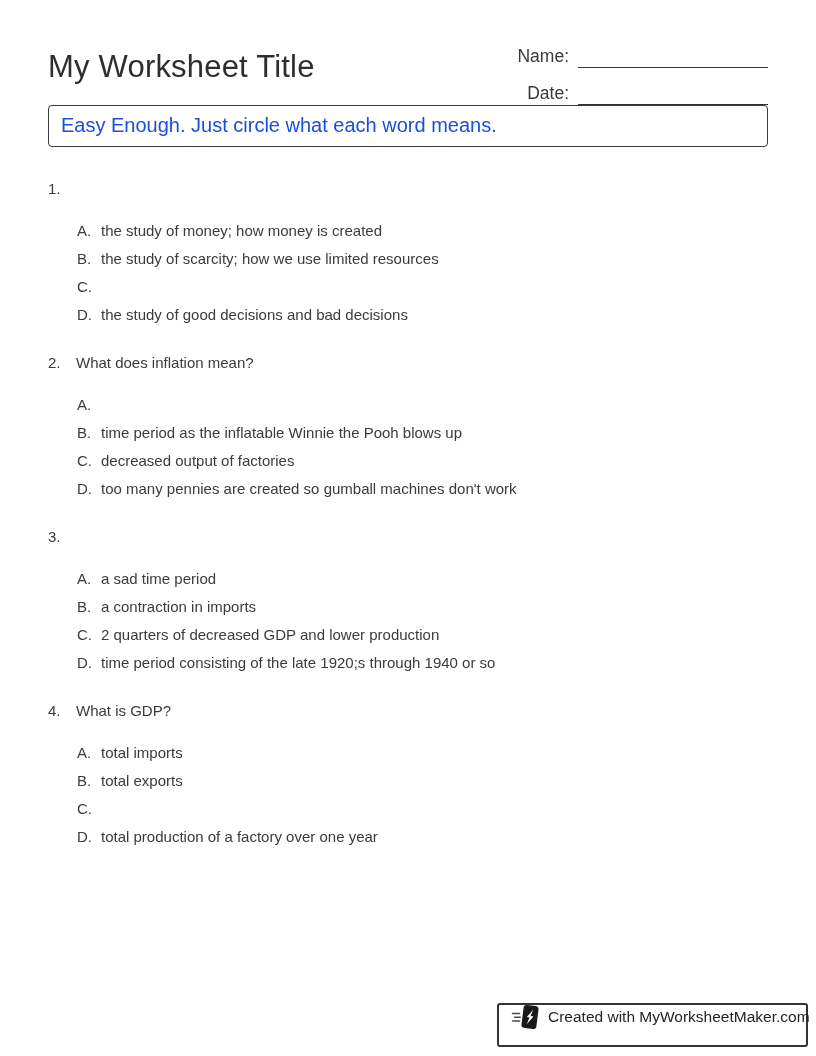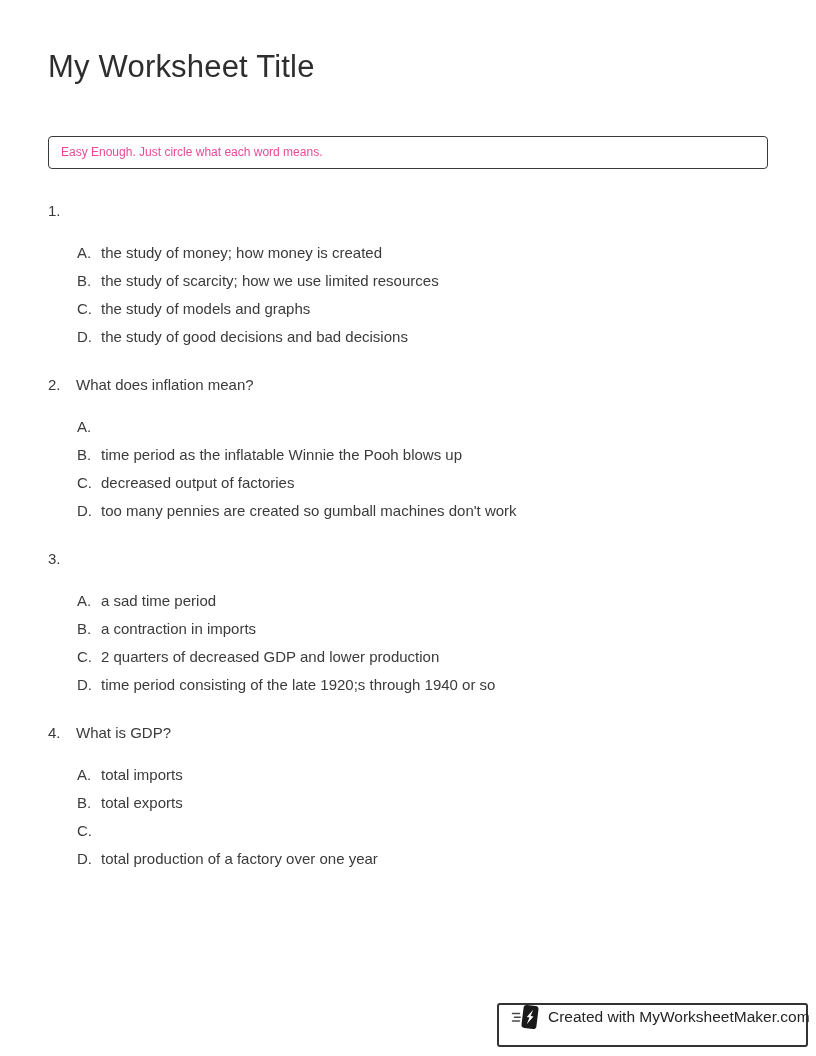--- a/index.html
+++ b/index.html
@@ -47,27 +47,26 @@
   }
   .nd-line {
     display: inline-block;
     width: 190px;
     height: 22px;
     border-bottom: 1.4px solid #333333;
     margin-left: 9px;
   }
   
   .instruction-box {
-    margin-top: 51px;
     width: 720px;
     border: 1.5px solid #3a3a3a;
     border-radius: 4px;
     padding: 8px 12px 9px 12px;
-    font-size: 12px;
-    color: #ec4899;
+    font-size: 20px;
+    color: #1d4ed8;
   }
   
   .questions {
     margin-top: 31px;
   }
   .question {
     margin-bottom: 23px;
   }
   .q-line {
     display: flex;
@@ -117,20 +116,28 @@
   .logo { width: 30px; height: 30px; flex: 0 0 30px; }
 </style>
 </head>
 <body>
 
 <div class="page">
 
   <div class="header">
     <h1 class="title">My Worksheet Title</h1>
     <div class="name-date">
+      <div class="nd-row">
+        <span class="nd-label">Name:</span>
+        <span class="nd-line"></span>
+      </div>
+      <div class="nd-row">
+        <span class="nd-label">Date:</span>
+        <span class="nd-line"></span>
+      </div>
     </div>
   </div>
 
   <div class="instruction-box">
     <span>Easy Enough. Just circle what each word means.</span>
   </div>
 
   <div class="questions">
 
     <div class="question">
@@ -141,21 +148,20 @@
         <div class="choice">
           <span class="c-letter">A.</span>
           <span class="c-text">the study of money; how money is created</span>
         </div>
         <div class="choice">
           <span class="c-letter">B.</span>
           <span class="c-text">the study of scarcity; how we use limited resources</span>
         </div>
         <div class="choice">
           <span class="c-letter">C.</span>
-          <span class="c-text">the study of models and graphs</span>
         </div>
         <div class="choice">
           <span class="c-letter">D.</span>
           <span class="c-text">the study of good decisions and bad decisions</span>
         </div>
       </div>
     </div>
 
     <div class="question">
       <div class="q-line">

